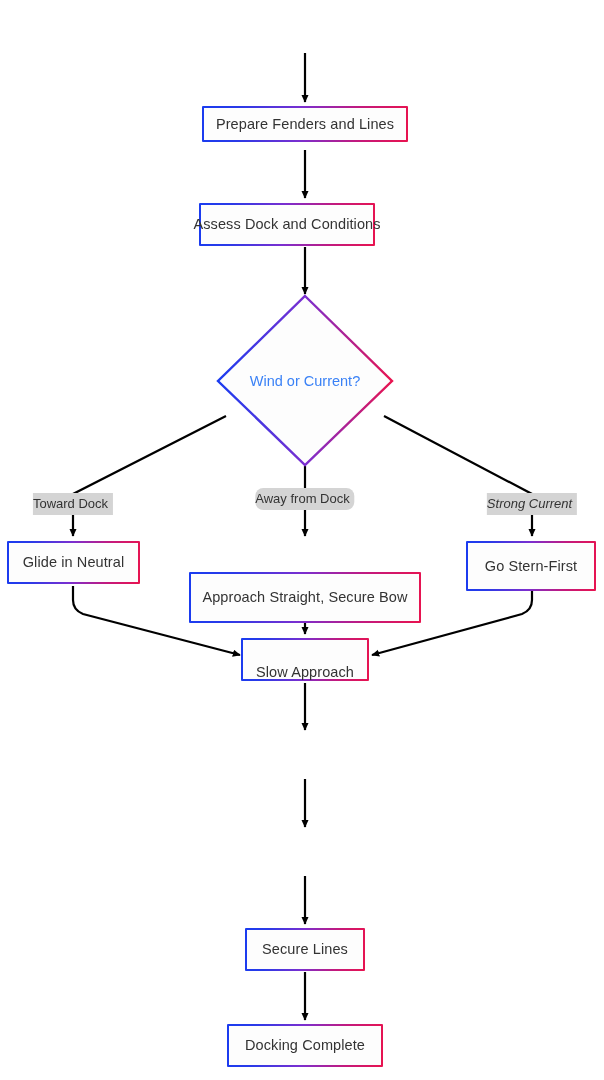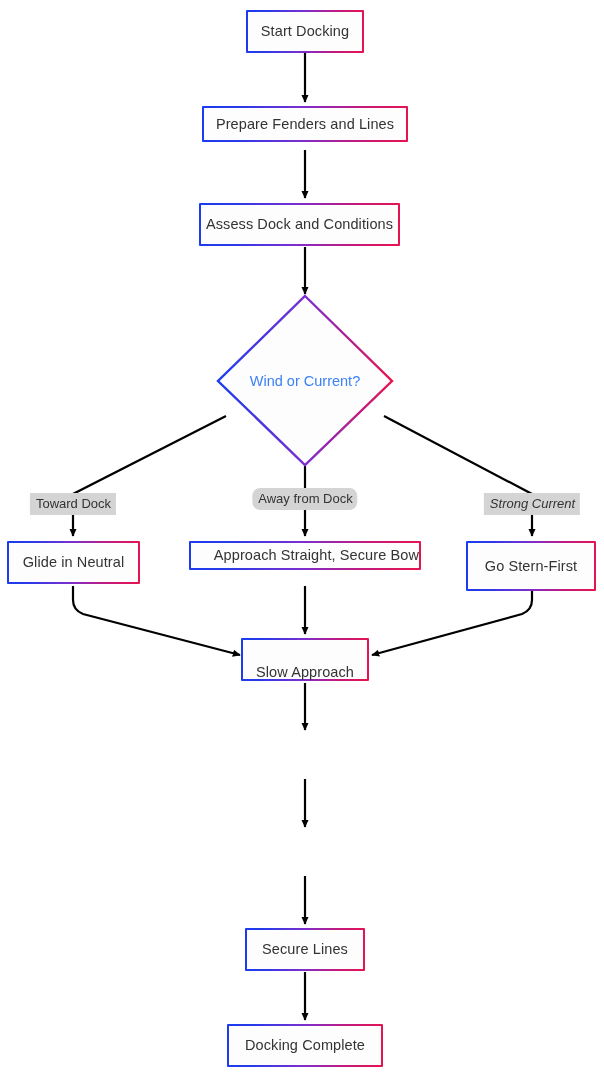--- a/index.html
+++ b/index.html
@@ -65,21 +65,21 @@
     display: flex;
     align-items: center;
     justify-content: center;
   }
   .edge-label {
     position: absolute;
     background: #d4d4d4;
     color: #333333;
     font-size: 13px;
     line-height: 1;
-    padding: 4px 5px 5px 6px;
+    padding: 4px 5px 5px 0;
     white-space: nowrap;
     transform: translateX(-50%);
   }
 </style>
 </head>
 <body>
 
 <div id="canvas">
 
   <svg id="edges" viewBox="0 0 604 1080" width="604" height="1080" xmlns="http://www.w3.org/2000/svg">
@@ -126,41 +126,38 @@
       <path d="M305,779 L305,827" marker-end="url(#arrow)"></path>
 
       <path d="M305,876 L305,924" marker-end="url(#arrow)"></path>
 
       <path d="M305,972 L305,1020" marker-end="url(#arrow)"></path>
     </g>
 
     <polygon points="305,296 392,381 305,465 218,381" fill="#fdfdfd" stroke="url(#gradDiamond)" stroke-width="2.4"></polygon>
   </svg>
 
-  <div class="node" style="left:246px; top:10px; width:118px; height:43px;">
-    <span class="label">Start Docking</span>
-  </div>
 
   <div class="node" style="left:202px; top:106px; width:206px; height:36px;">
     <span class="label">Prepare Fenders and Lines</span>
   </div>
 
-  <div class="node" style="left:199px; top:203px; width:201px; height:43px;">
+  <div class="node" style="left:199px; top:203px; width:176px; height:43px;">
     <span class="label">Assess Dock and Conditions</span>
   </div>
 
   <div class="diamond-wrap" style="left:218px; top:296px; width:174px; height:170px;">
     <span class="diamond-label">Wind or Current?</span>
   </div>
 
   <div class="node" style="left:7px; top:541px; width:133px; height:43px;">
     <span class="label">Glide in Neutral</span>
   </div>
 
-  <div class="node" style="left:189px; top:541px; width:232px; height:29px;justify-content:flex-end;">
+  <div class="node" style="left:189px; top:572px; width:232px; height:51px;">
     <span class="label">Approach Straight, Secure Bow</span>
   </div>
 
   <div class="node" style="left:466px; top:541px; width:130px; height:50px;">
     <span class="label">Go Stern-First</span>
   </div>
 
   <div class="node" style="left:241px; top:638px; width:128px; height:43px;align-items:flex-end;">
     <span class="label">Slow Approach</span>
   </div>

